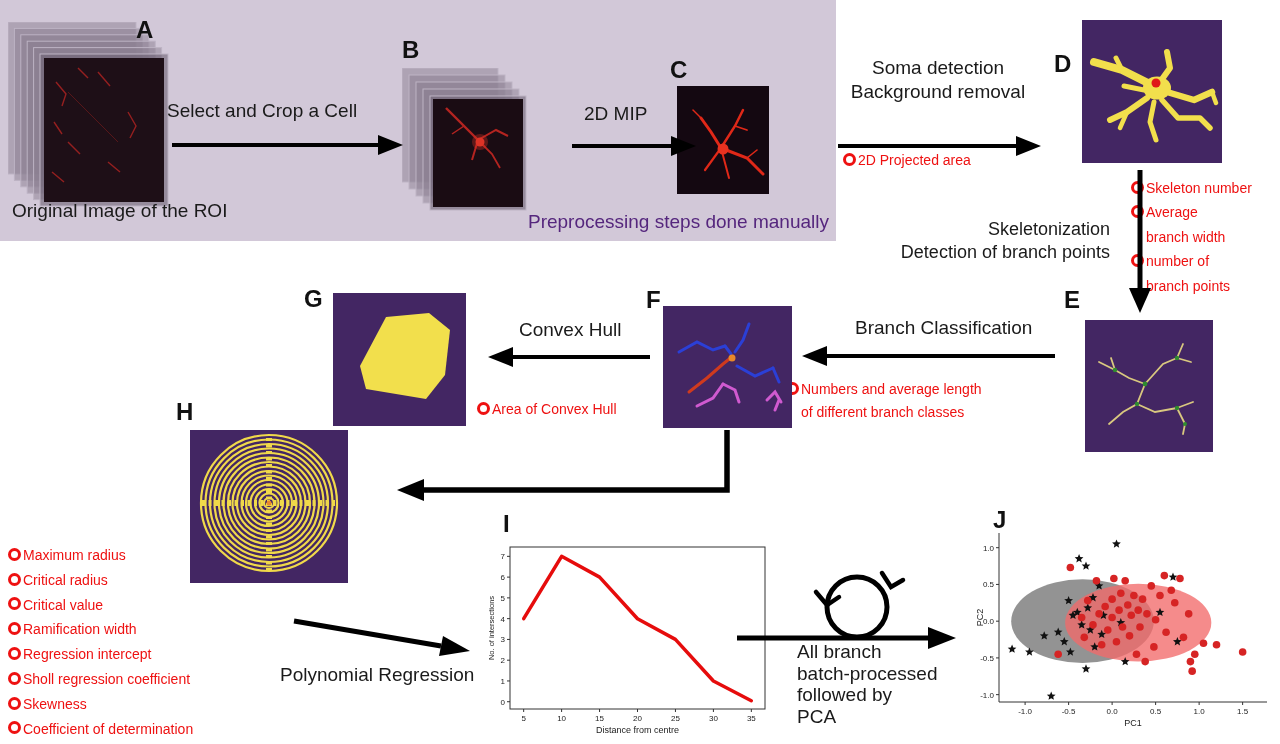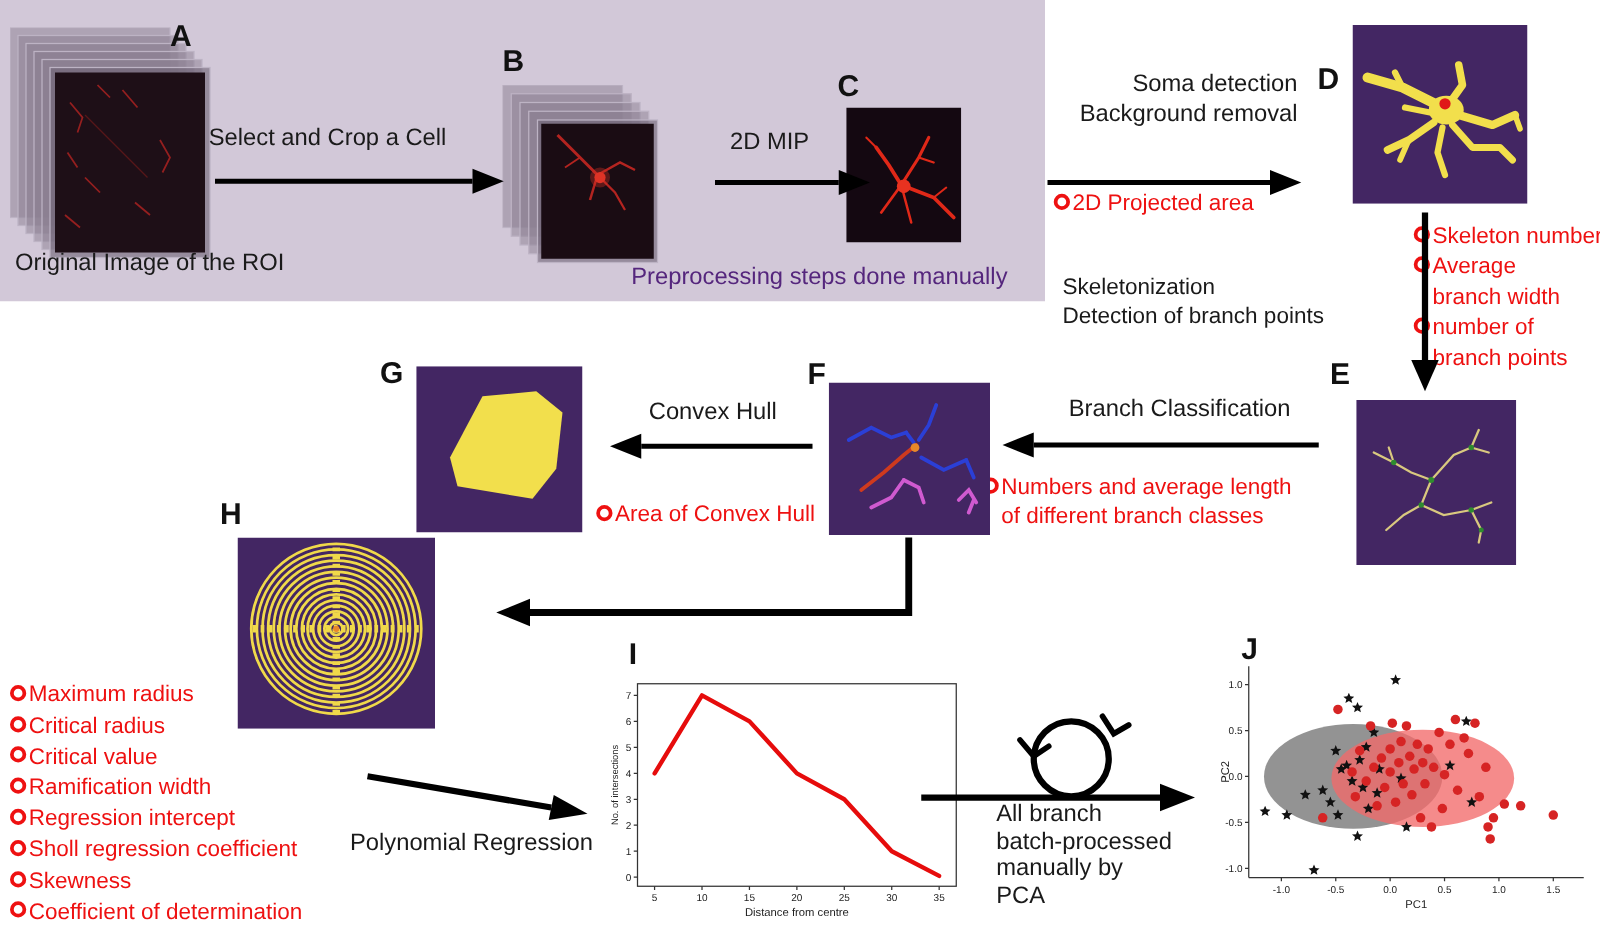--- a/index.html
+++ b/index.html
@@ -5,23 +5,23 @@
   :root{
     --accent-red:#ee1111; --panel-purple:#432663; --panel-yellow:#f2df4c;
     --lavender-bg:#d2c8d8; --purple-text:#55267d; --ink:#1a1a1a;
   }
   html,body{margin:0;padding:0;background:#fff;}
   #canvas{position:relative;width:1280px;height:744px;background:#fff;overflow:hidden;
           font-family:"Liberation Sans",sans-serif;color:var(--ink);}
   .abs{position:absolute;}
   .lbl{font-size:24px;font-weight:bold;color:#111;}
   .txt{font-size:19px;color:var(--ink);white-space:nowrap;}
-  .red{font-size:18px;color:var(--accent-red);white-space:nowrap;}
-  .ctr{text-align:right;}
-  .rgt{}
+  .red{font-size:14px;color:var(--accent-red);white-space:nowrap;}
+  .ctr{text-align:center;}
+  .rgt{text-align:right;}
   .dot{display:inline-block;width:7px;height:7px;border:3px solid var(--accent-red);
        border-radius:50%;background:#fff;margin-right:2px;vertical-align:middle;position:relative;top:-2px;}
   .indent{display:inline-block;width:15px;}
   .mrow{line-height:24.8px;}
   .srow{line-height:24.4px;}
   svg text{font-family:"Liberation Sans",sans-serif;}
   #lavender{left:0;top:0;width:836px;height:241px;background:var(--lavender-bg);}
 </style>
 </head>
 <body>
@@ -275,21 +275,21 @@
       <text x="17" y="46.34615384615384" text-anchor="end" font-size="8" fill="#222">7</text>
       <text x="149.5" y="220" text-anchor="middle" font-size="9" fill="#222">Distance from centre</text>
       <text x="6" y="115" text-anchor="middle" font-size="7.5" fill="#222" transform="rotate(-90 6 115)">No. of intersections</text>
       <polyline points="35.7,105.7 73.6,43.3 111.6,64.1 149.5,105.7 187.4,126.4 225.4,168.0 263.3,187.7" fill="none" stroke="#e60c0c" stroke-width="3.5" stroke-linejoin="round" stroke-linecap="round"></polyline>
     </svg>
   <div class="abs lbl" style="left:503px;top:510px">I</div>
 
   <div class="abs txt" style="left:797px;top:641px;line-height:21.5px">
     <div>All branch</div>
     <div>batch-processed</div>
-    <div>manually by</div>
+    <div>followed by</div>
     <div>PCA</div>
   </div>
 
   <svg class="abs" id="pca-plot" style="left:975px;top:505px" width="305" height="239">
       <line x1="24" y1="28" x2="24" y2="197" stroke="#333" stroke-width="1"></line>
       <line x1="24" y1="197" x2="292" y2="197" stroke="#333" stroke-width="1"></line>
       <line x1="50.103896103896105" y1="197" x2="50.103896103896105" y2="200" stroke="#333" stroke-width="1"></line>
       <text x="50.103896103896105" y="209" text-anchor="middle" font-size="8" fill="#222">-1.0</text>
       <line x1="93.61038961038962" y1="197" x2="93.61038961038962" y2="200" stroke="#333" stroke-width="1"></line>
       <text x="93.61038961038962" y="209" text-anchor="middle" font-size="8" fill="#222">-0.5</text>

